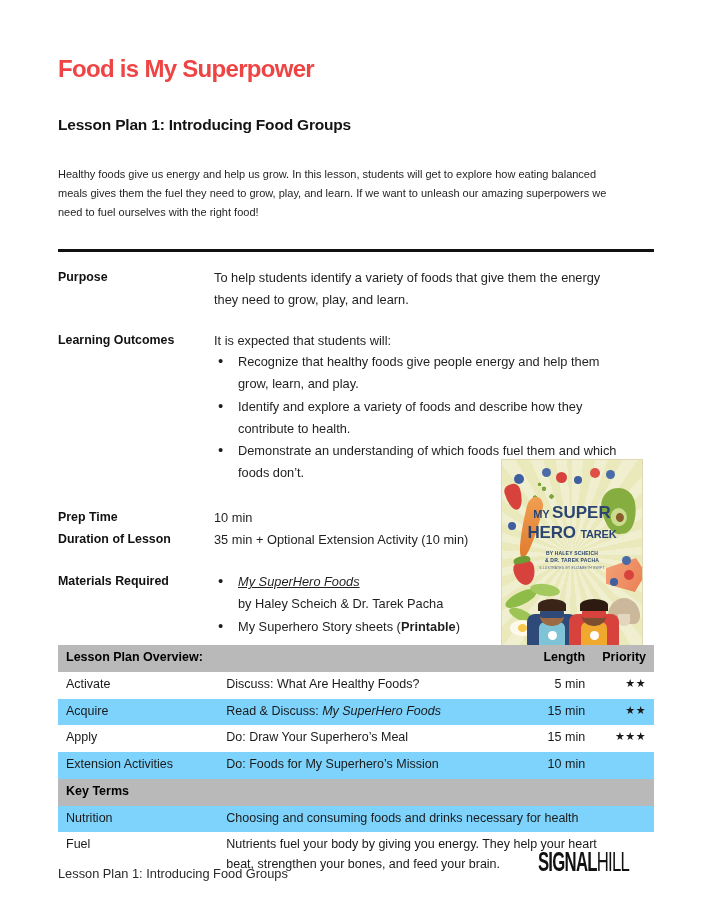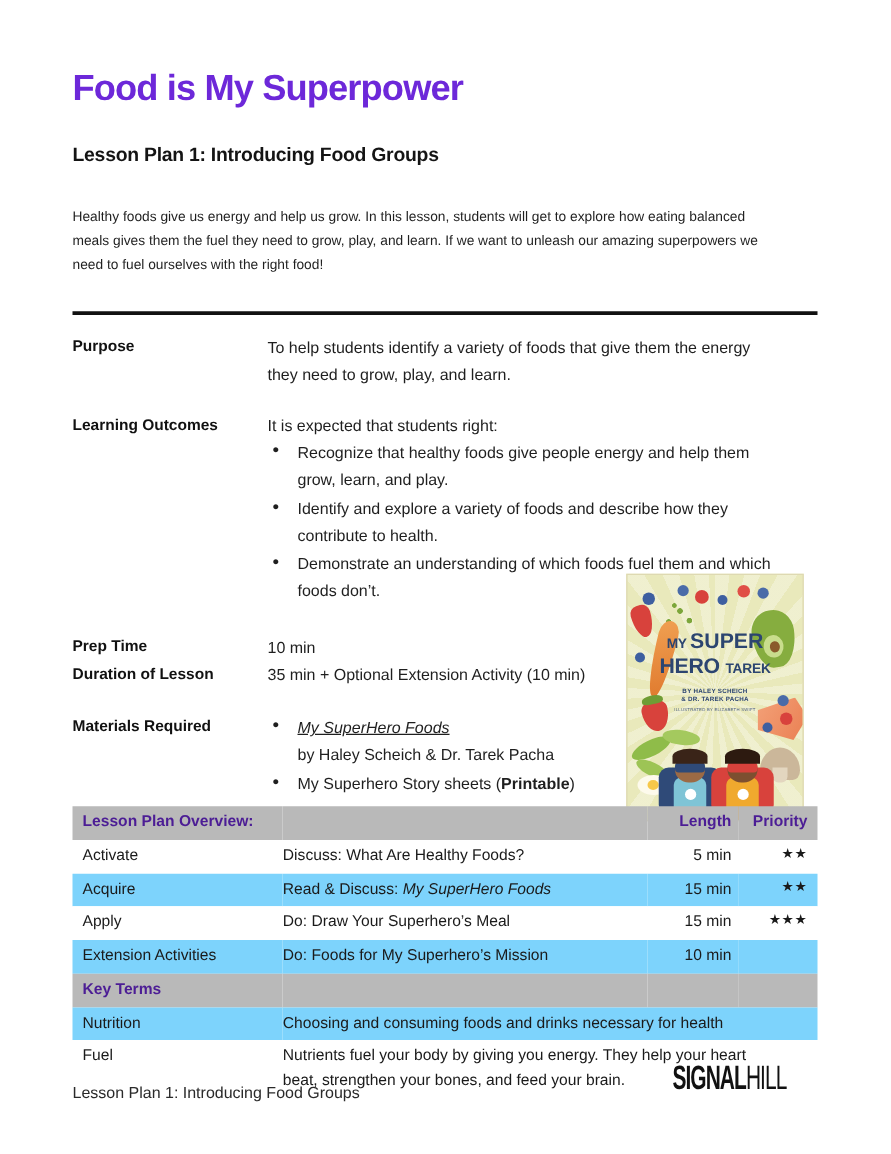--- a/index.html
+++ b/index.html
@@ -23,26 +23,26 @@
 
   
   .header {
     position: absolute;
     left: 58px; top: 56px; right: 58px;
     display: flex;
     align-items: flex-start;
     justify-content: space-between;
   }
   .doc-title {
-    font-size: 29px;
+    font-size: 24px;
     font-weight: bold;
     letter-spacing: -0.7px;
     line-height: 1.05;
     margin: 0;
-    color: #6d28d9;
+    color: #ef4444;
   }
   .header-meta {
     text-align: right;
     font-size: 14.5px;
     line-height: 1.38;
     color: #585858;
     padding-top: 2px;
     letter-spacing: 0.1px;
   }
 
@@ -284,21 +284,21 @@
     vertical-align: top;
     line-height: 1.58;
     text-align: left;
     font-weight: normal;
   }
   .tbl .c1 { width: 166px; padding-left: 8px; }
   .tbl .c2 { width: 288px; }
   .tbl .c3 { width: 72px;  text-align: right; padding-right: 6px; }
   .tbl .c4 { width: 62px;  text-align: right; padding-right: 8px; white-space: nowrap; }
   .tbl tr.hdr { background: #b9b9b9; }
-  .tbl tr.hdr td, .tbl tr.hdr th { font-weight: bold; color: #4c1d95; }
+  .tbl tr.hdr td, .tbl tr.hdr th { font-weight: bold; color: #000000; }
   .tbl tr.shade { background: #7dd3fc; }
   .tbl tr.plain { background: #ffffff; }
   .stars { letter-spacing: 0.5px; font-size: 11px; }
   .ital { font-style: italic; }
 
   
   .footer-text {
     position: absolute;
     left: 58px; top: 866px;
     font-size: 12.8px;
@@ -339,21 +339,21 @@
     <div class="srow">
       <div class="slabel">Purpose</div>
       <div class="sbody narrow">To help students identify a variety of foods that give them the energy they need to grow, play, and learn.</div>
     </div>
 
     <div class="gap-outcomes"></div>
 
     <div class="srow">
       <div class="slabel">Learning Outcomes</div>
       <div class="sbody narrow">
-        <div>It is expected that students right:</div>
+        <div>It is expected that students will:</div>
         <ul class="blist">
           <li>Recognize that healthy foods give people energy and help them grow, learn, and play.</li>
           <li>Identify and explore a variety of foods and describe how they contribute to health.</li>
           <li>Demonstrate an understanding of which foods fuel them and which foods don’t.</li>
         </ul>
       </div>
     </div>
 
     <div class="gap-prep"></div>
 

